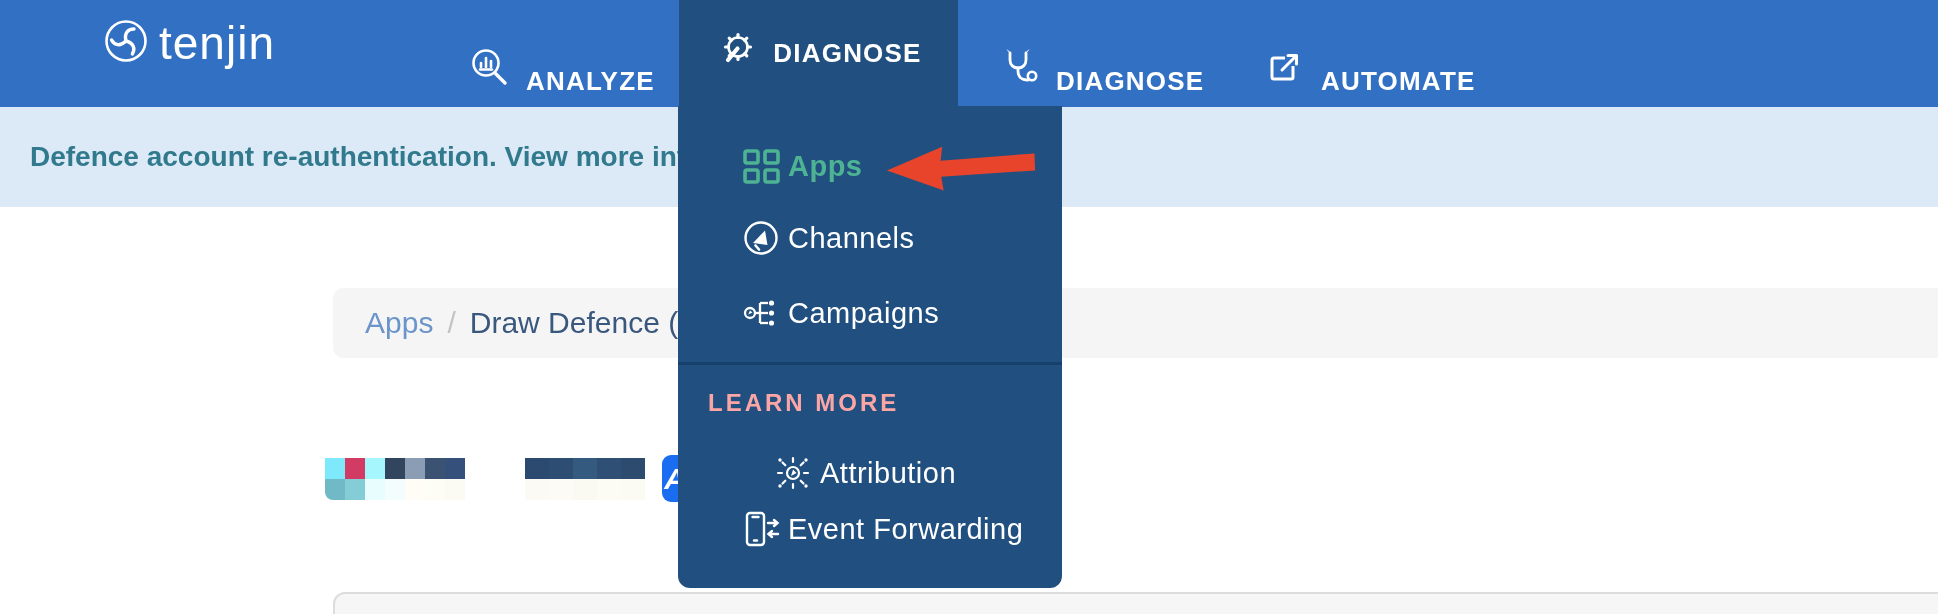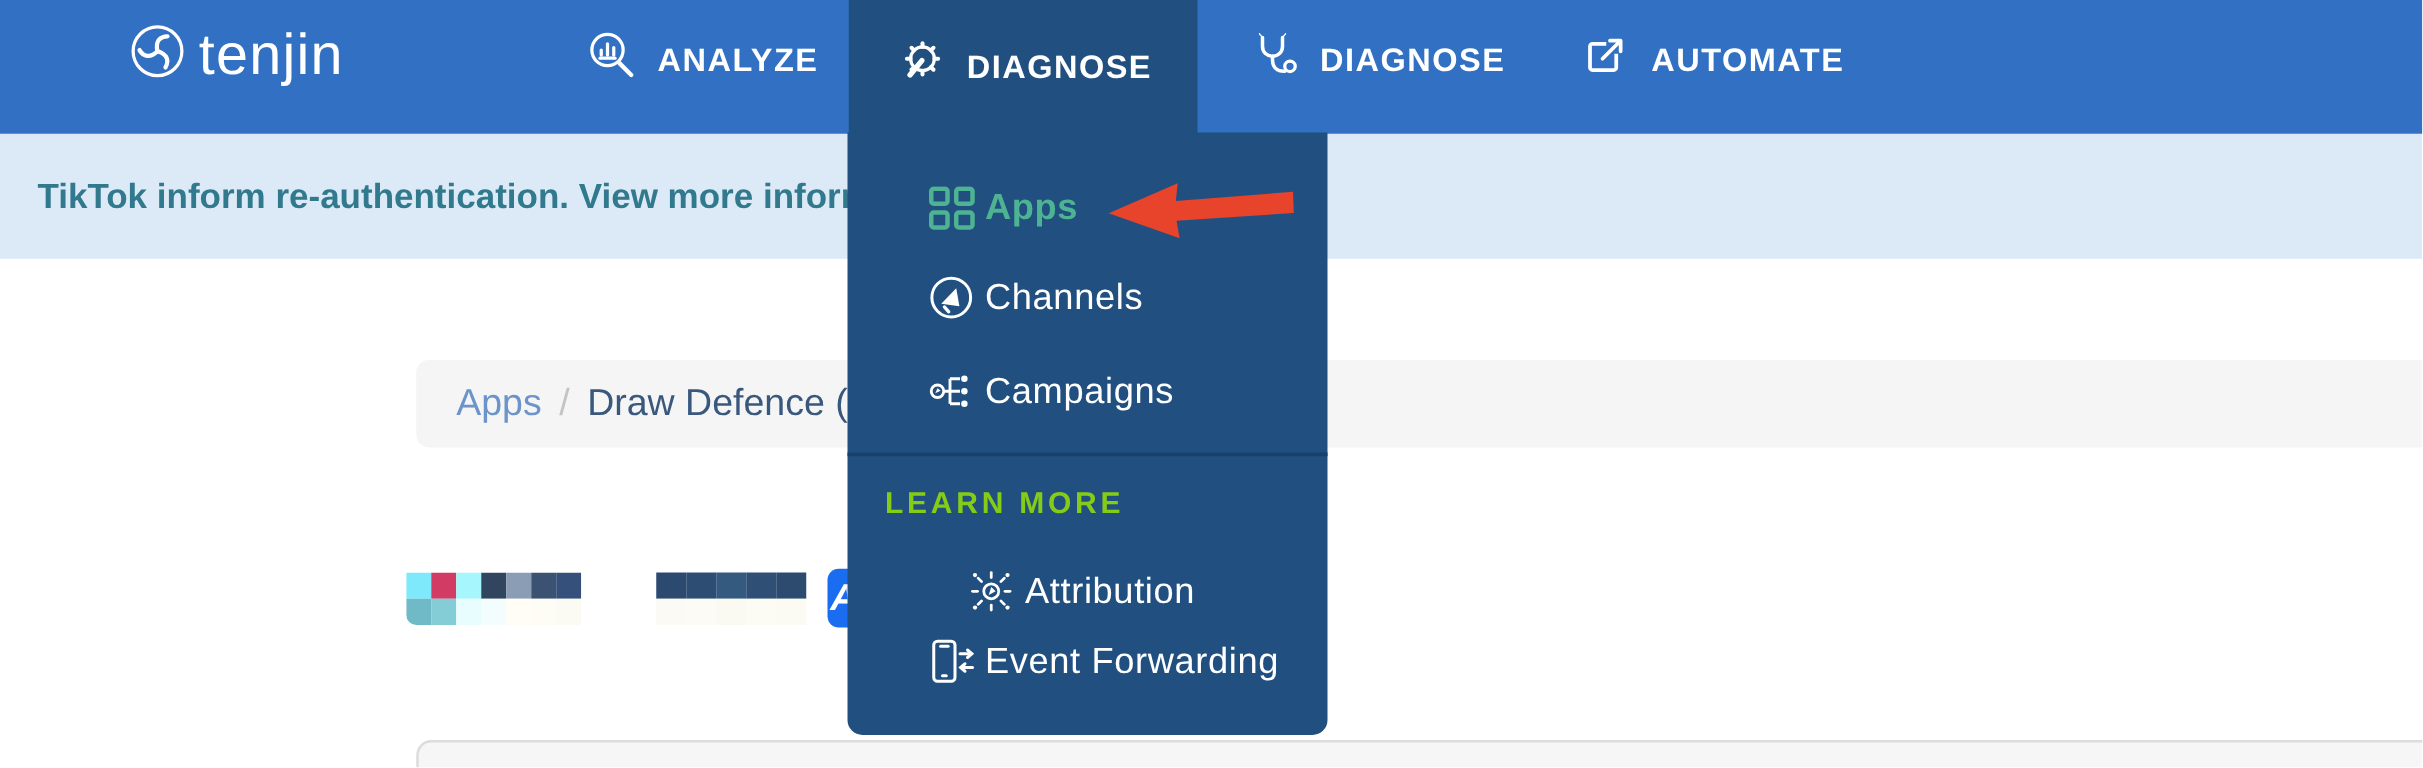--- a/index.html
+++ b/index.html
@@ -4,21 +4,21 @@
 <style>
   * { margin:0; padding:0; box-sizing:border-box; }
   html,body { width:1938px; height:614px; overflow:hidden; background:#fff;
               font-family:"Liberation Sans","DejaVu Sans",sans-serif; }
   .stage { position:relative; width:1938px; height:614px; overflow:hidden; background:#fff; }
 
   
   .nav { position:absolute; left:0; top:0; width:1938px; height:107px; background:#3170c2; z-index:40; }
   .logo { position:absolute; left:103px; top:0; height:86px; display:flex; align-items:center; gap:10px; cursor:pointer; }
   .logo-text { color:#fff; font-size:46px; font-weight:500; letter-spacing:1px; }
-  .nav-item { position:absolute; top:0; height:97px; display:flex; align-items:center; gap:14px;
+  .nav-item { position:absolute; top:0; height:97px; display:flex; align-items:flex-end; gap:14px;
               color:#fff; font-size:26px; font-weight:700; letter-spacing:1.2px; cursor:pointer; }
   .nav-item svg { flex:0 0 auto; }
   .nav-analyze  { left:468px; }
   .nav-diagnose { left:998px; }
   .nav-automate { left:1263px; }
   .nav-tab { position:absolute; left:679px; top:0; width:279px; height:107px; background:#215080;
              display:flex; align-items:center; justify-content:center; gap:14px;
              color:#fff; font-size:26px; font-weight:700; letter-spacing:1.2px; cursor:pointer; }
 
   
@@ -50,21 +50,21 @@
 
   
   .panel { position:absolute; left:678px; top:106px; width:384px; height:482px; background:#215080;
            border-radius:0 0 12px 12px; z-index:50; }
   .p-row { position:absolute; left:0; width:100%; height:50px; display:flex; align-items:center; cursor:pointer; }
   .p-ico { position:absolute; left:63px; width:40px; display:flex; justify-content:center; }
   .p-label { position:absolute; left:110px; color:#fff; font-size:29px; font-weight:500; letter-spacing:0.5px; white-space:nowrap; }
   .p-label.green { color:#4db392; font-weight:700; }
   .p-divider { position:absolute; left:0; top:256px; width:100%; height:3px; background:#17416c; }
   .p-section { position:absolute; left:30px; top:282px; height:30px; display:flex; align-items:center;
-               color:#84cc16; font-size:24px; font-weight:700; letter-spacing:3px; }
+               color:#fca5a5; font-size:24px; font-weight:700; letter-spacing:3px; }
 
   .row-apps { top:35px; } .row-channels { top:107px; } .row-campaigns { top:182px; }
   .row-attr { top:342px;margin-left:32px; } .row-evfwd { top:398px;padding-left:12px; }
 
   
   .arrow { position:absolute; left:885px; top:143px; z-index:60; transform:rotate(-2deg); }
 </style>
 </head>
 <body>
 
@@ -140,21 +140,21 @@
             <path d="M28,7 l2.5,-3"></path>
           <path d="M20,22 v3 c0,6 4,9 9,9 h1" stroke-width="2.8"></path>
           <circle cx="34" cy="30" r="4.2" stroke-width="2.6"></circle>
         </svg>
       </span>
       <span>DIAGNOSE</span>
     </div>
   </header>
 
   <div class="banner">
-    <span>TikTok inform re-authentication.</span>
+    <span>Defence account re-authentication.</span>
     <span>&nbsp;</span>
     <a>View more inform</a>
   </div>
 
   <div class="crumbbar">
     <span class="crumb-link">Apps</span>
     <span class="crumb-sep">/</span>
     <span class="crumb-cur">Draw Defence (io</span>
   </div>
 

